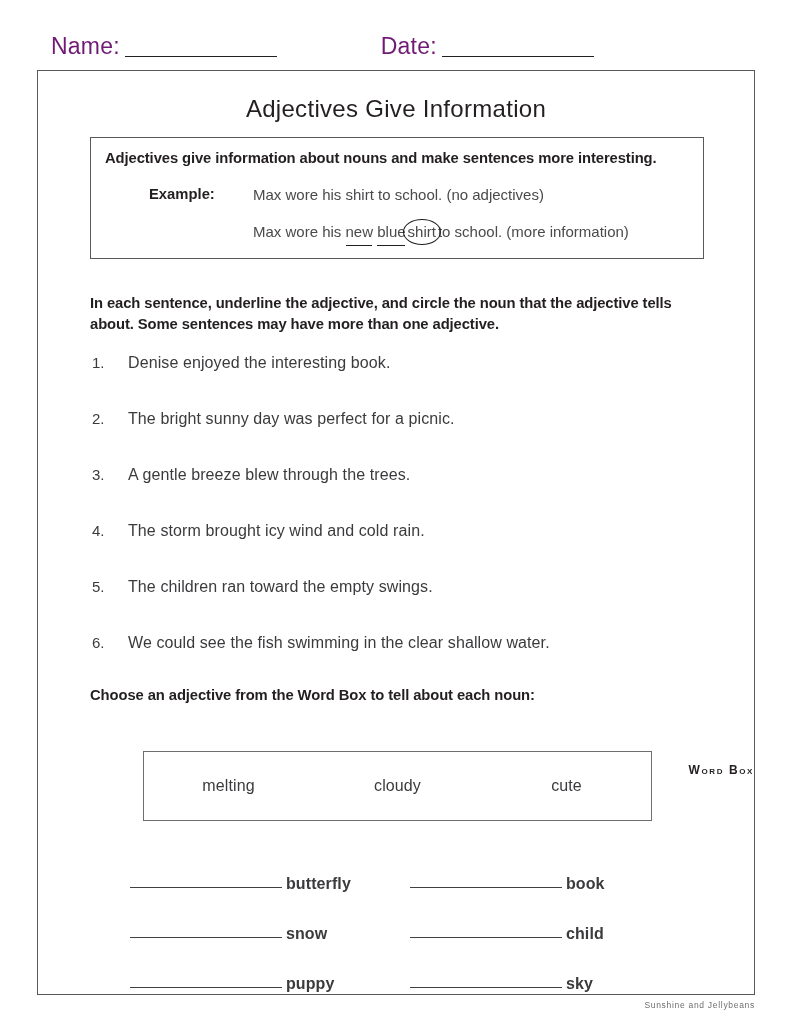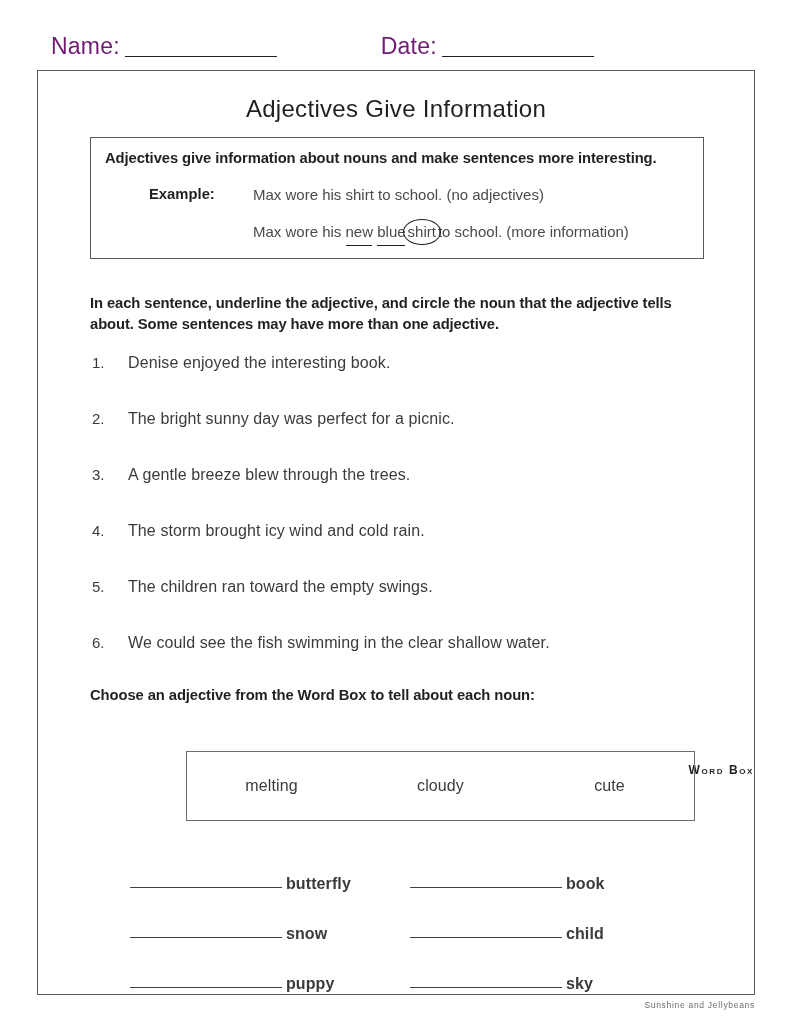--- a/index.html
+++ b/index.html
@@ -206,21 +206,20 @@
     position: absolute;
     left: 105px;
     top: 680px;
     width: 509px;
     height: 70px;
     border: 1.3px solid #6d6e71;
     box-sizing: border-box;
     display: flex;
     flex-direction: column;
     justify-content: center;
-    margin-left: 43px;
   }
   .wb-row {
     display: flex;
     height: 28px;
     align-items: center;
   }
   .wb-cell {
     flex: 1 1 0;
     text-align: center;
     font-size: 16px;

